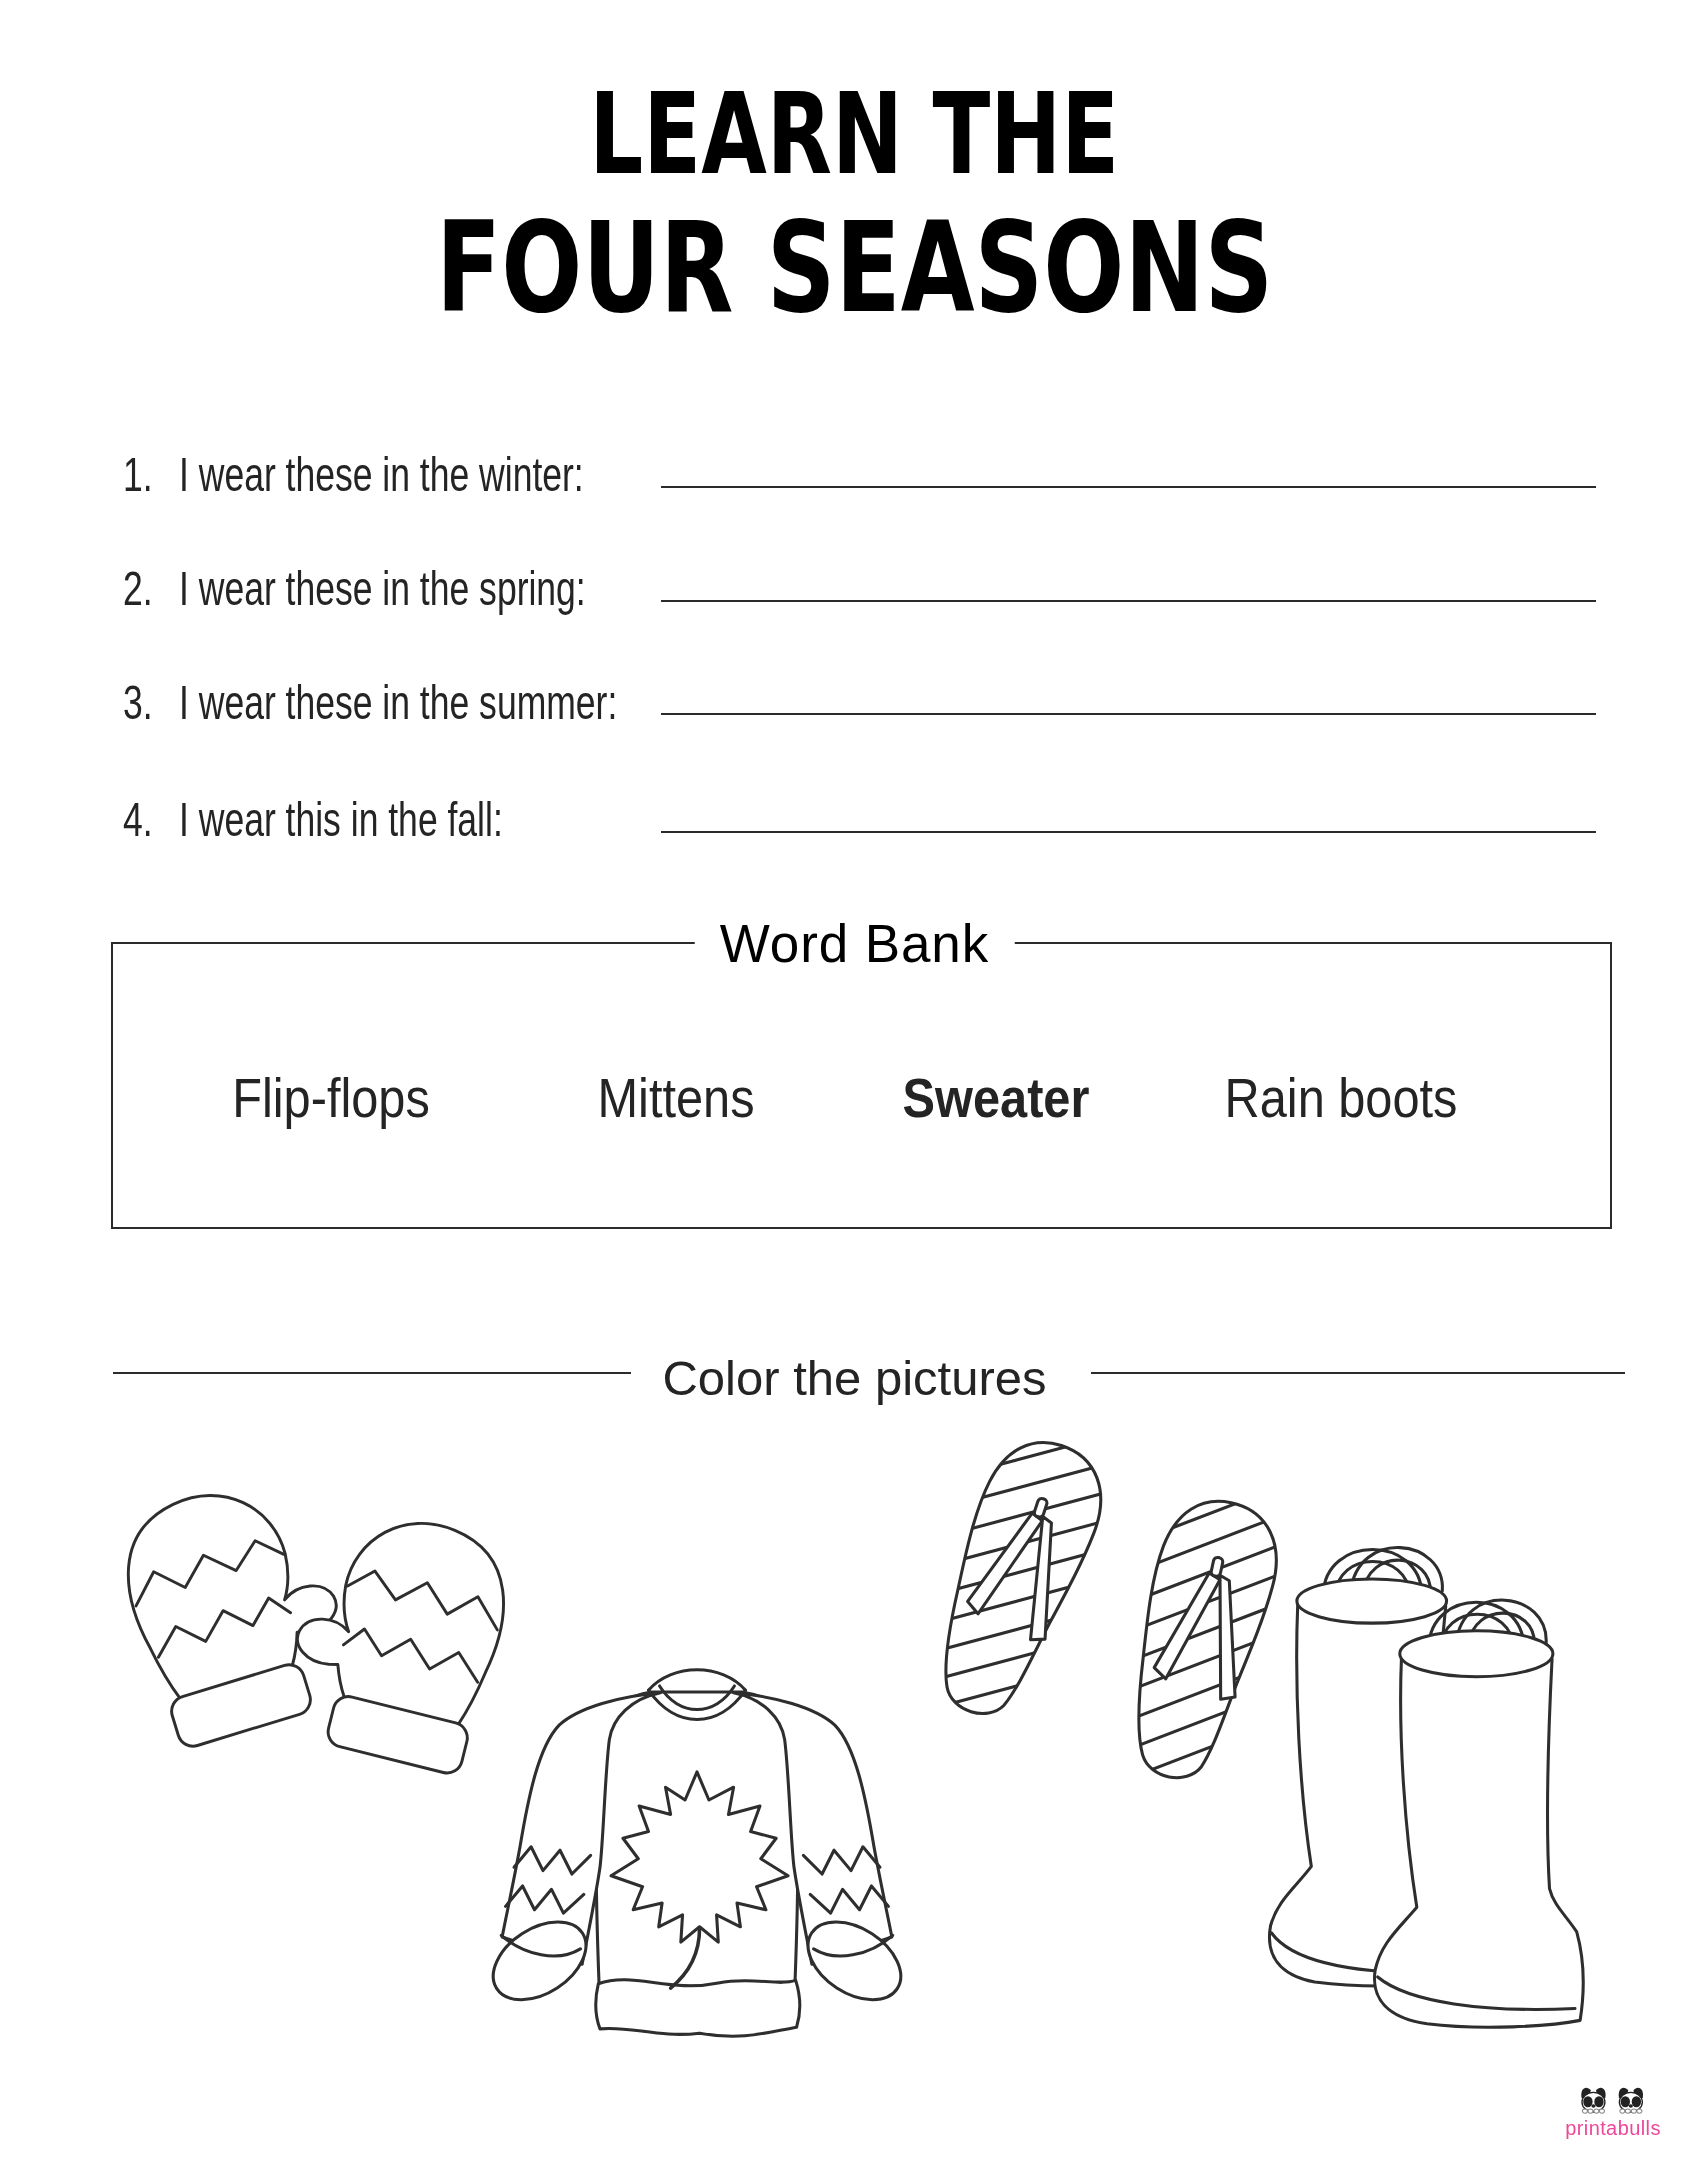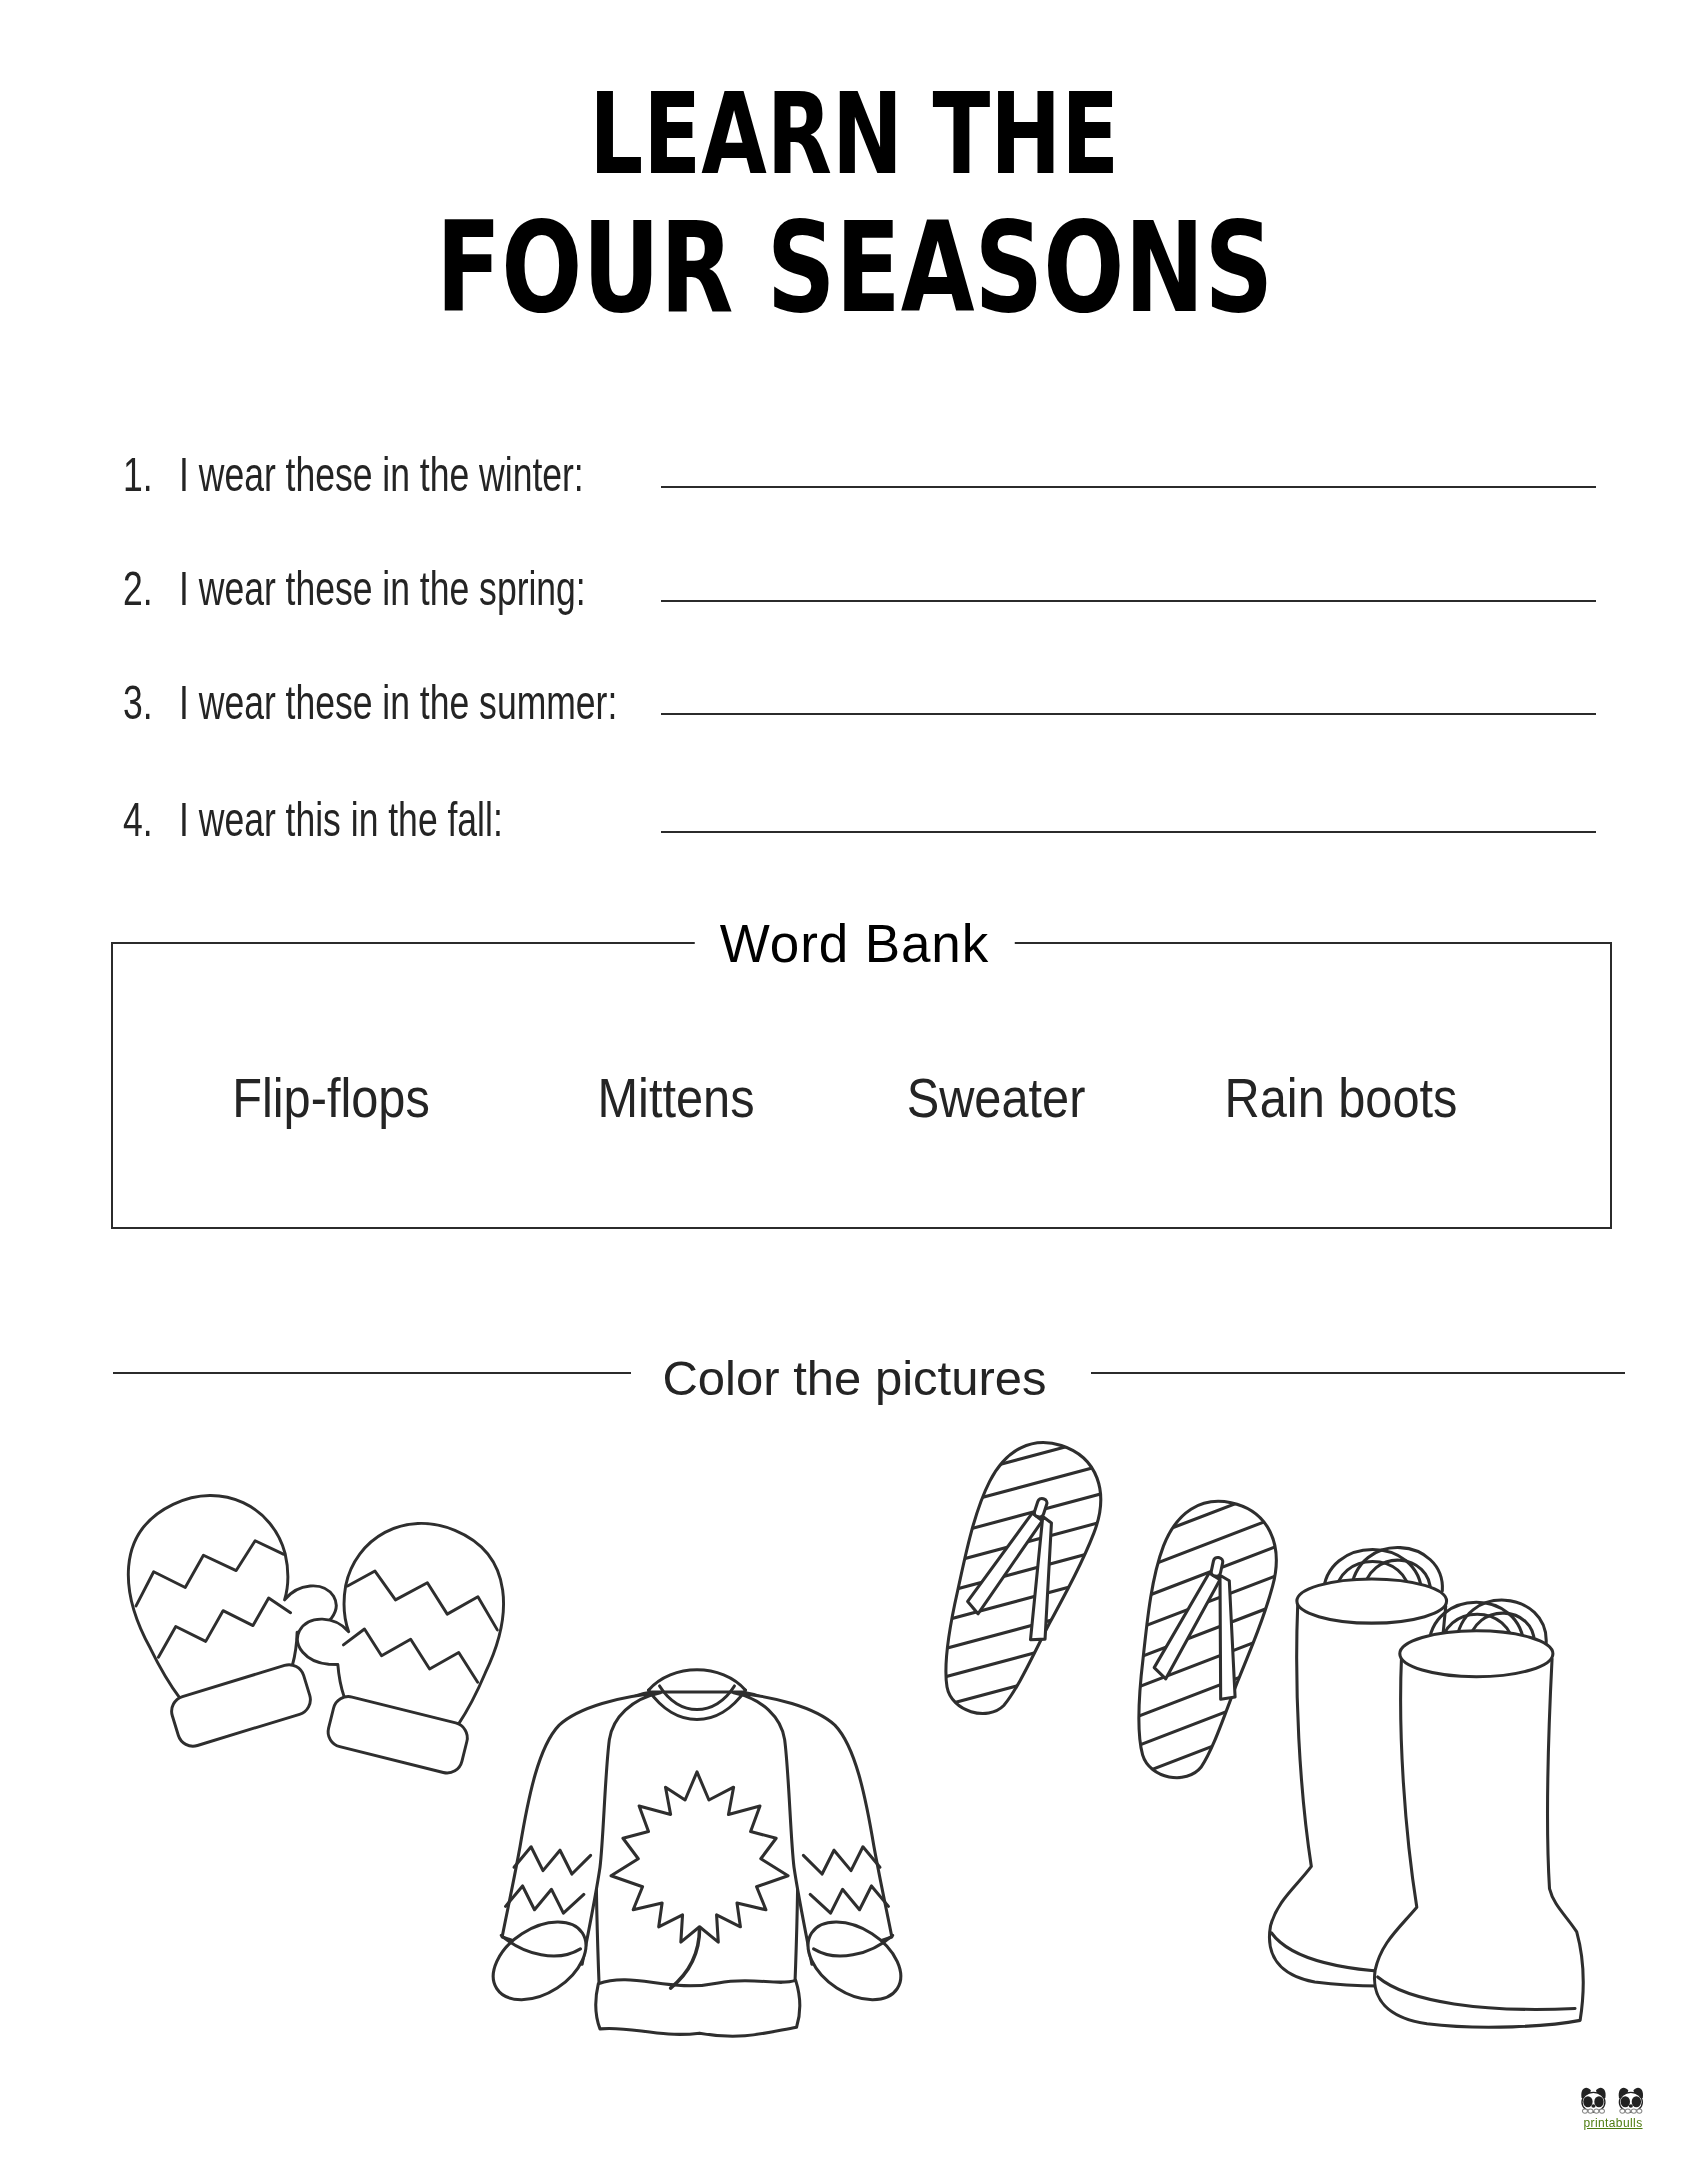--- a/index.html
+++ b/index.html
@@ -40,21 +40,21 @@
              font-size:49px;color:#242424;}
 
   
   .pic{position:absolute;}
   .pic path,.pic rect,.pic ellipse,.pic polyline,.pic line{
       vector-effect:none;}
 
   
   .logo{position:absolute;left:1543px;top:2085px;width:116px;text-align:center;}
   .logo-dogs{margin:0 auto;}
-  .logo-text{font-size:12px;letter-spacing:0.4px;color:#4d7c0f;line-height:1.2;text-decoration:underline;}
+  .logo-text{font-size:20px;letter-spacing:0.4px;color:#ec4899;line-height:1.2;}
 </style>
 </head>
 <body>
 
 <div class="page">
 
   <div class="title-line t1"><span>LEARN THE</span></div>
   <div class="title-line t2"><span>FOUR SEASONS</span></div>
 
   <div class="q-num" style="left:111px;top:451px;">1.</div>
@@ -70,21 +70,21 @@
   <div class="q-line" style="top:713px;"></div>
 
   <div class="q-num" style="left:111px;top:796px;">4.</div>
   <div class="q-text" style="left:167px;top:796px;">I wear this in the fall:</div>
   <div class="q-line" style="top:831px;"></div>
 
   <div class="wb-box"></div>
   <div class="wb-legend">Word Bank</div>
   <div class="wb-word" style="left:319px;"><span>Flip-flops</span></div>
   <div class="wb-word" style="left:664px;"><span>Mittens</span></div>
-  <div class="wb-word" style="left:984px;"><span>Sweater</span></div>
+  <div class="wb-word" style="left:984px;font-weight:bold;"><span>Sweater</span></div>
   <div class="wb-word" style="left:1329px;"><span>Rain boots</span></div>
 
   <div class="div-line div-left"></div>
   <div class="div-title">Color the pictures</div>
   <div class="div-line div-right"></div>
 
   <svg class="pic" style="left:70px;top:1414px;" width="409" height="388" viewBox="0 0 480 455" fill="#fff" stroke="#2e2e2e" stroke-width="4.6" stroke-linejoin="round" stroke-linecap="round">
     <defs>
       <g id="mitten">
         <path d="M40,235 C20,140 40,45 140,30 C225,17 288,80 285,155 C283,183 275,206 263,224 C290,205 330,213 338,241 C344,266 316,287 281,281 L267,278 C260,299 252,314 245,325 L62,325 C52,297 45,267 40,235 Z"></path>

